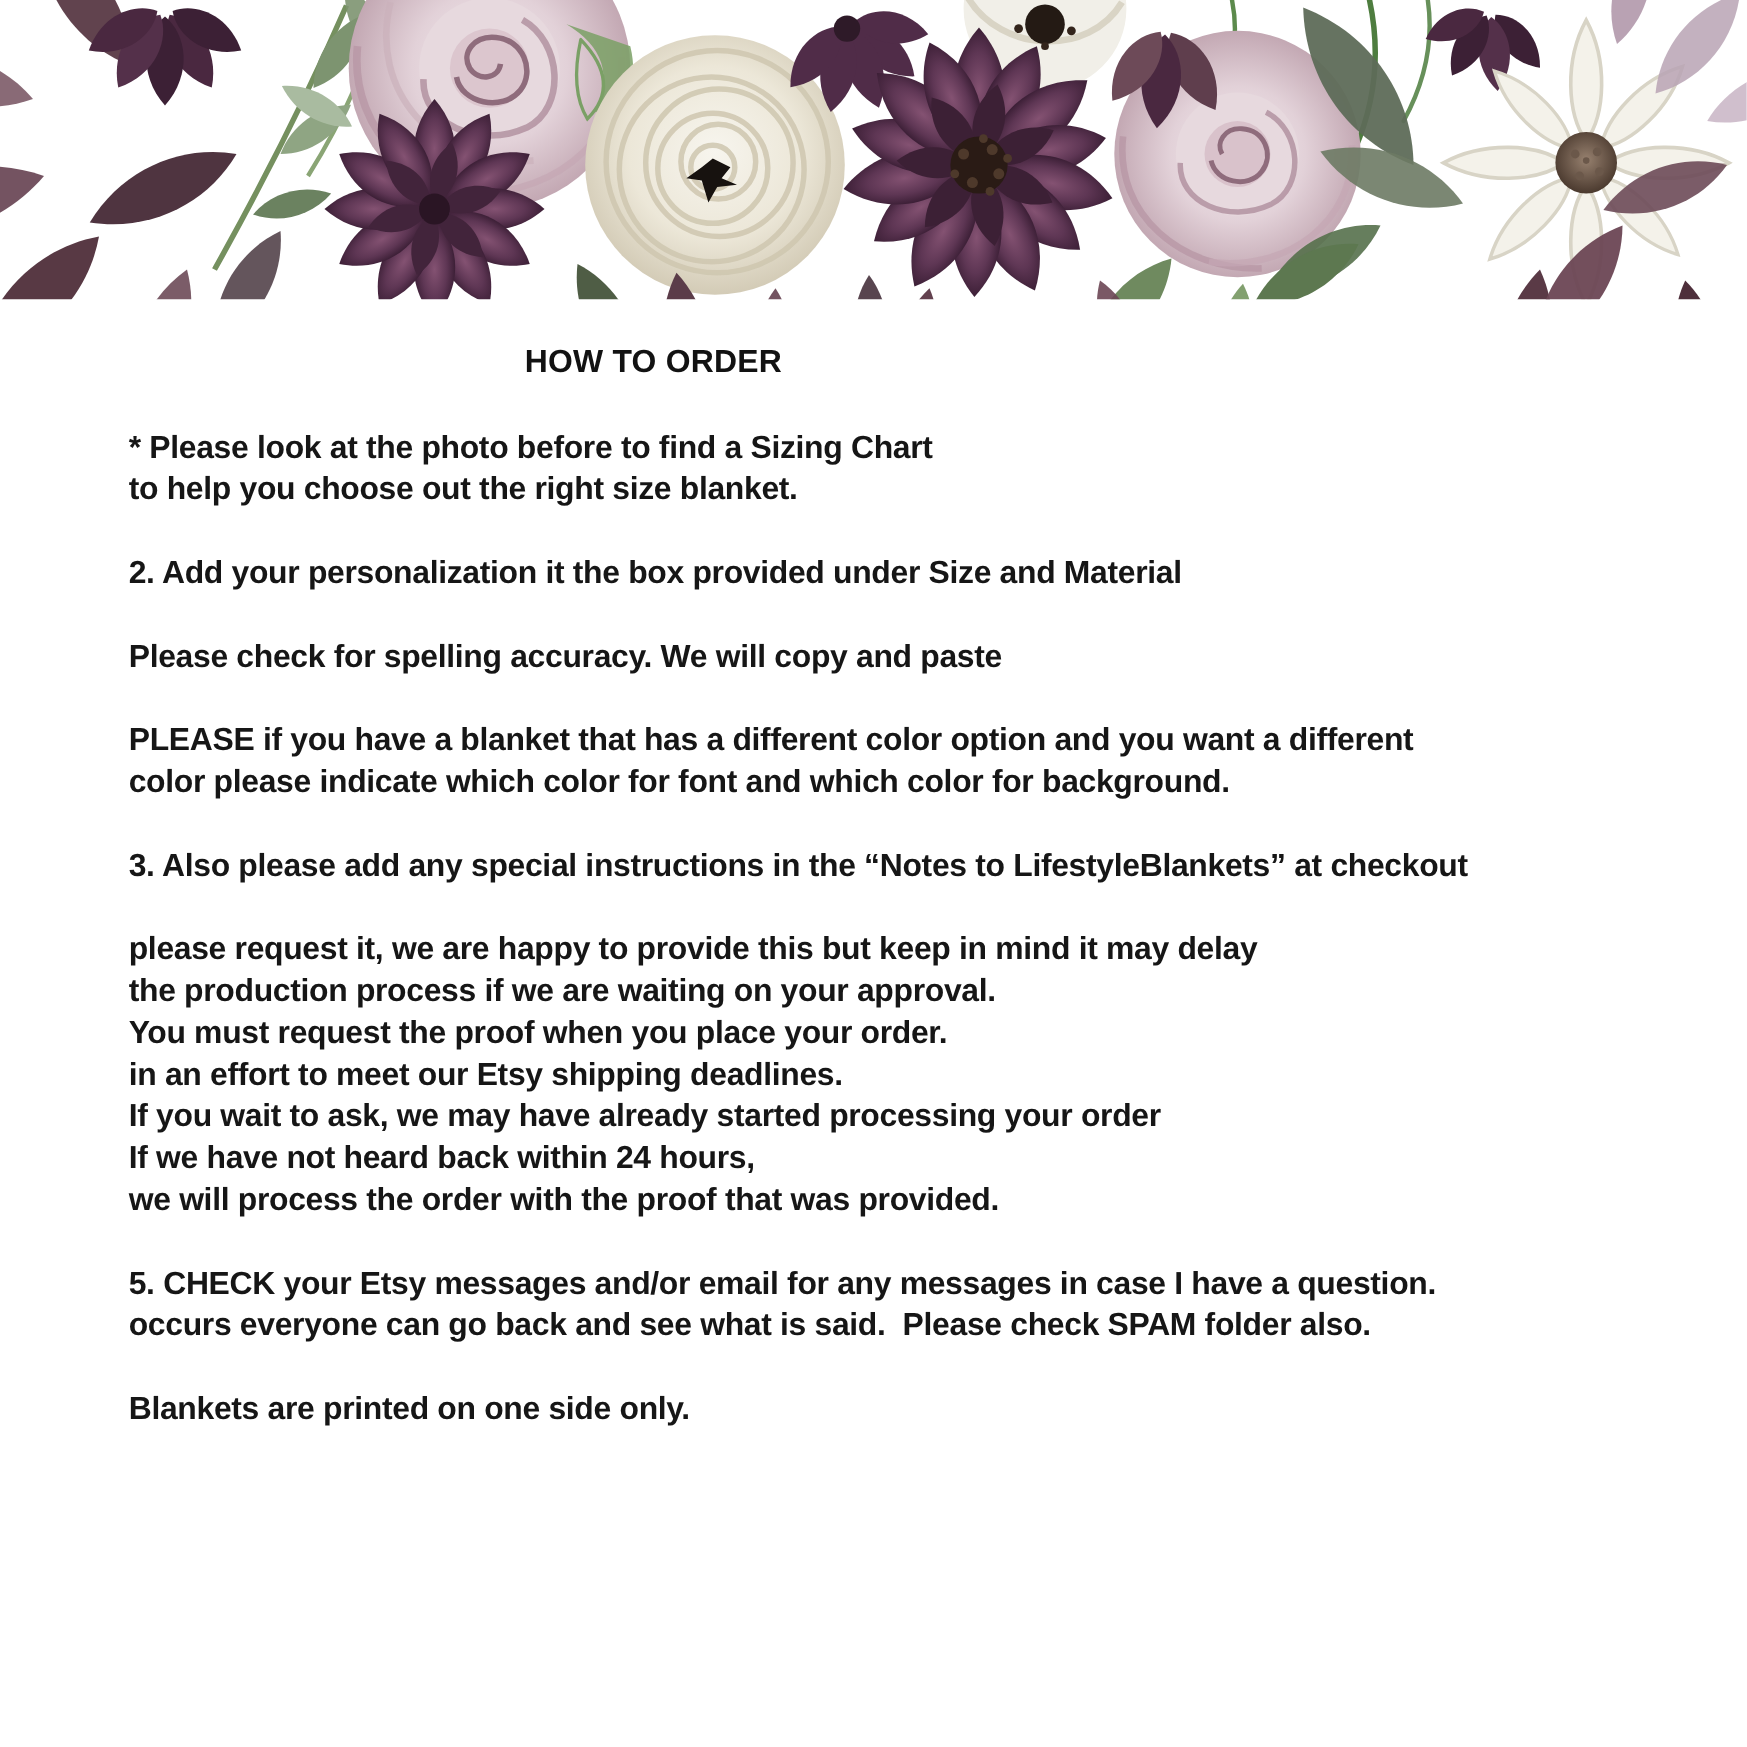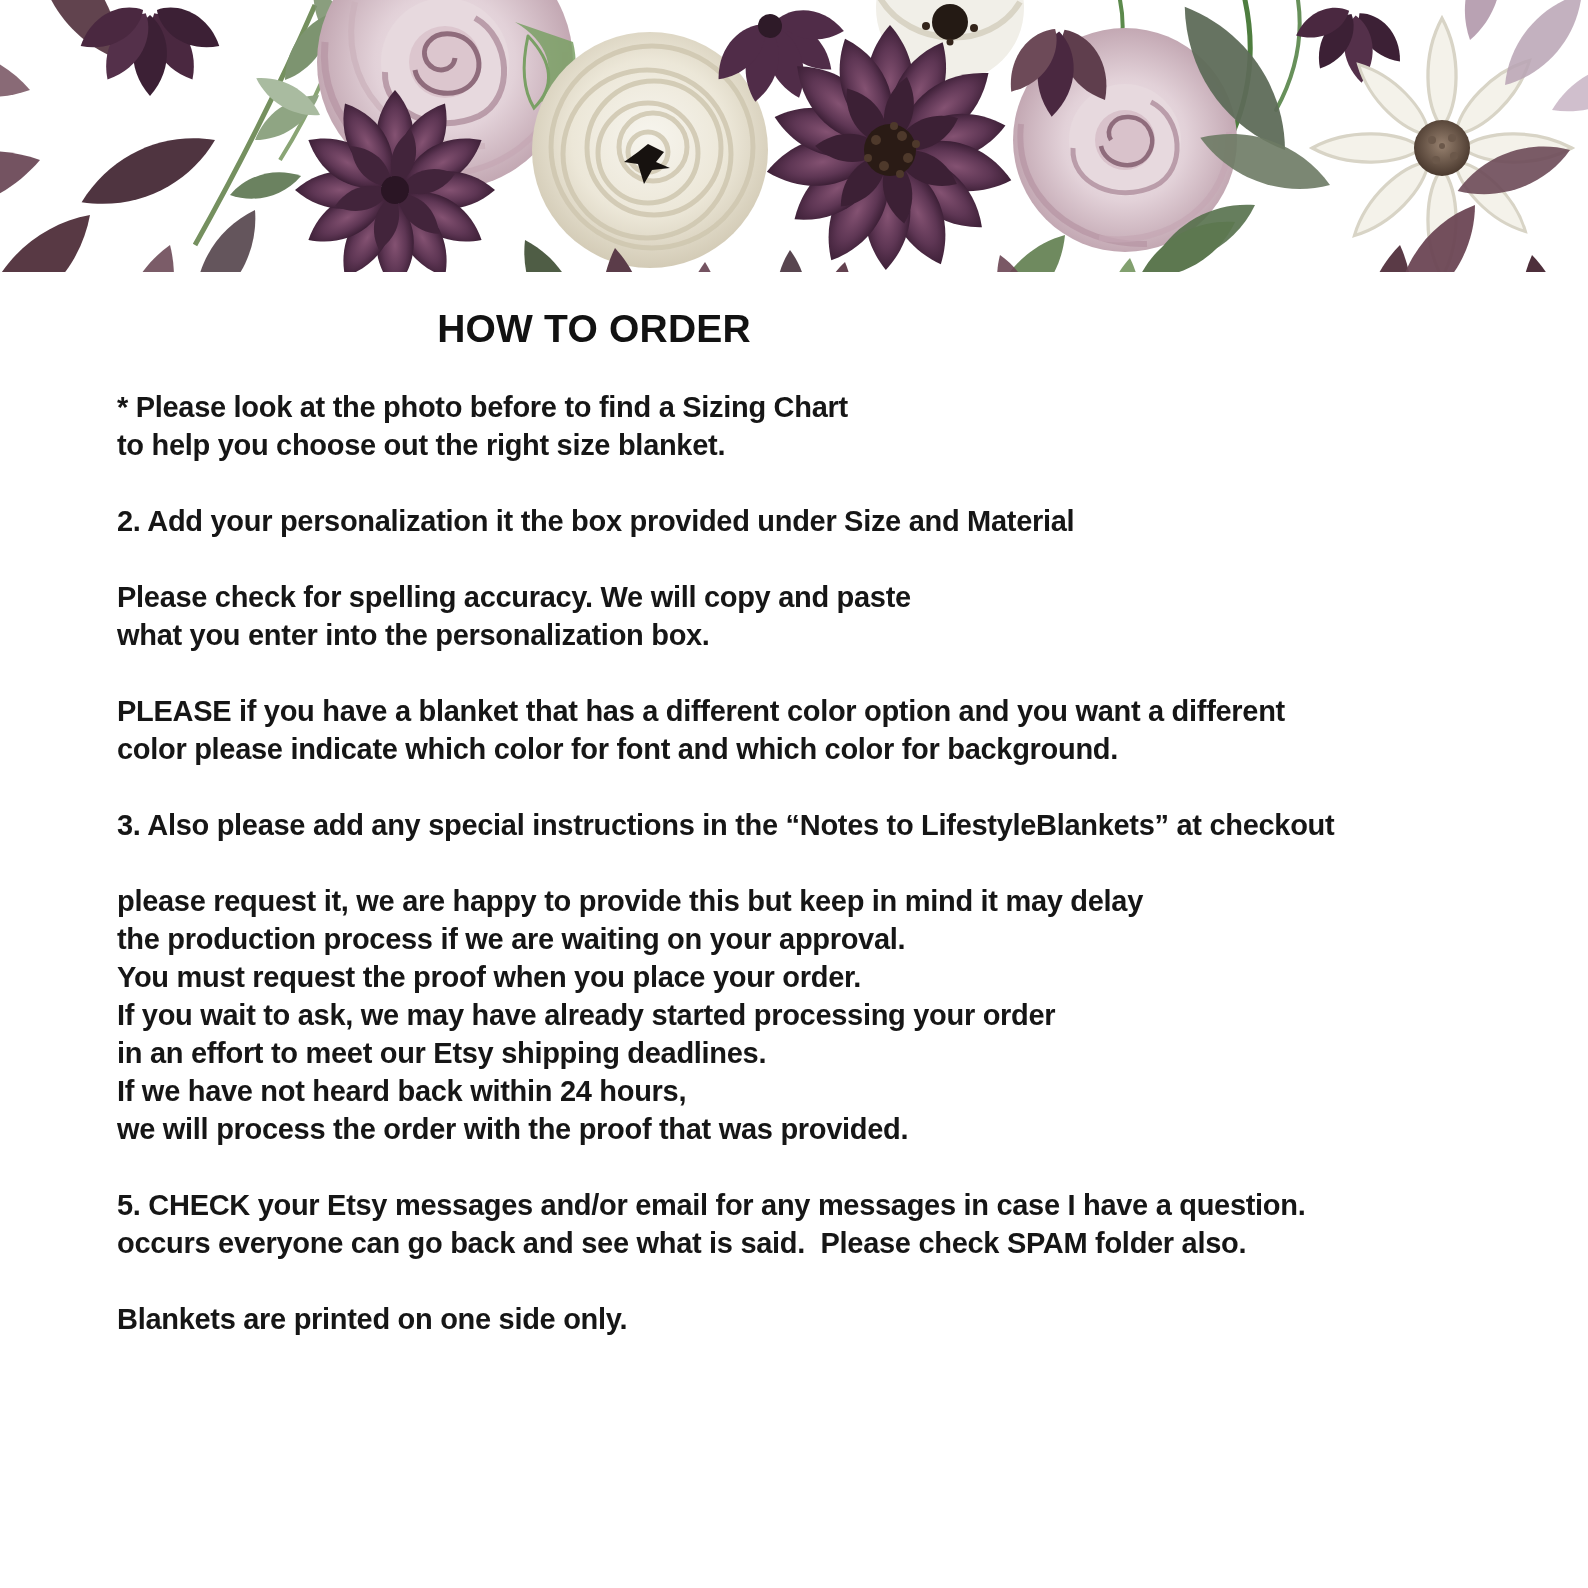--- a/index.html
+++ b/index.html
@@ -24,21 +24,21 @@
     position: absolute;
     top: 272px; left: 0;
     width: 1588px;
     padding: 0;
     color: #141414;
   }
   .title {
     width: 1188px;
     margin: 38px 0 40px 0;
     text-align: center;
-    font-size: 39px;
+    font-size: 29px;
     font-weight: bold;
     line-height: 38px;
     letter-spacing: 0.2px;
     color: #121212;
   }
   .para {
     margin: 0 60px 38px 117px;
     font-size: 29px;
     font-weight: bold;
     line-height: 38px;
@@ -310,38 +310,37 @@
       <div class="line">* Please look at the photo before to find a Sizing Chart</div>
       <div class="line">to help you choose out the right size blanket.</div>
     </div>
 
     <div class="para">
       <div class="line">2. Add your personalization it the box provided under Size and Material</div>
     </div>
 
     <div class="para">
       <div class="line">Please check for spelling accuracy. We will copy and paste</div>
-      <div class="line">what you enter into the personalization box.</div>
     </div>
 
     <div class="para">
       <div class="line">PLEASE if you have a blanket that has a different color option and you want a different</div>
       <div class="line">color please indicate which color for font and which color for background.</div>
     </div>
 
     <div class="para">
       <div class="line">3. Also please add any special instructions in the “Notes to LifestyleBlankets” at checkout</div>
     </div>
 
     <div class="para">
       <div class="line">please request it, we are happy to provide this but keep in mind it may delay</div>
       <div class="line">the production process if we are waiting on your approval.</div>
       <div class="line">You must request the proof when you place your order.</div>
+      <div class="line">in an effort to meet our Etsy shipping deadlines.</div>
       <div class="line">If you wait to ask, we may have already started processing your order</div>
-      <div class="line">in an effort to meet our Etsy shipping deadlines.</div>
       <div class="line">If we have not heard back within 24 hours,</div>
       <div class="line">we will process the order with the proof that was provided.</div>
     </div>
 
     <div class="para">
       <div class="line">5. CHECK your Etsy messages and/or email for any messages in case I have a question.</div>
       <div class="line">occurs everyone can go back and see what is said.  Please check SPAM folder also.</div>
     </div>
 
     <div class="para">

